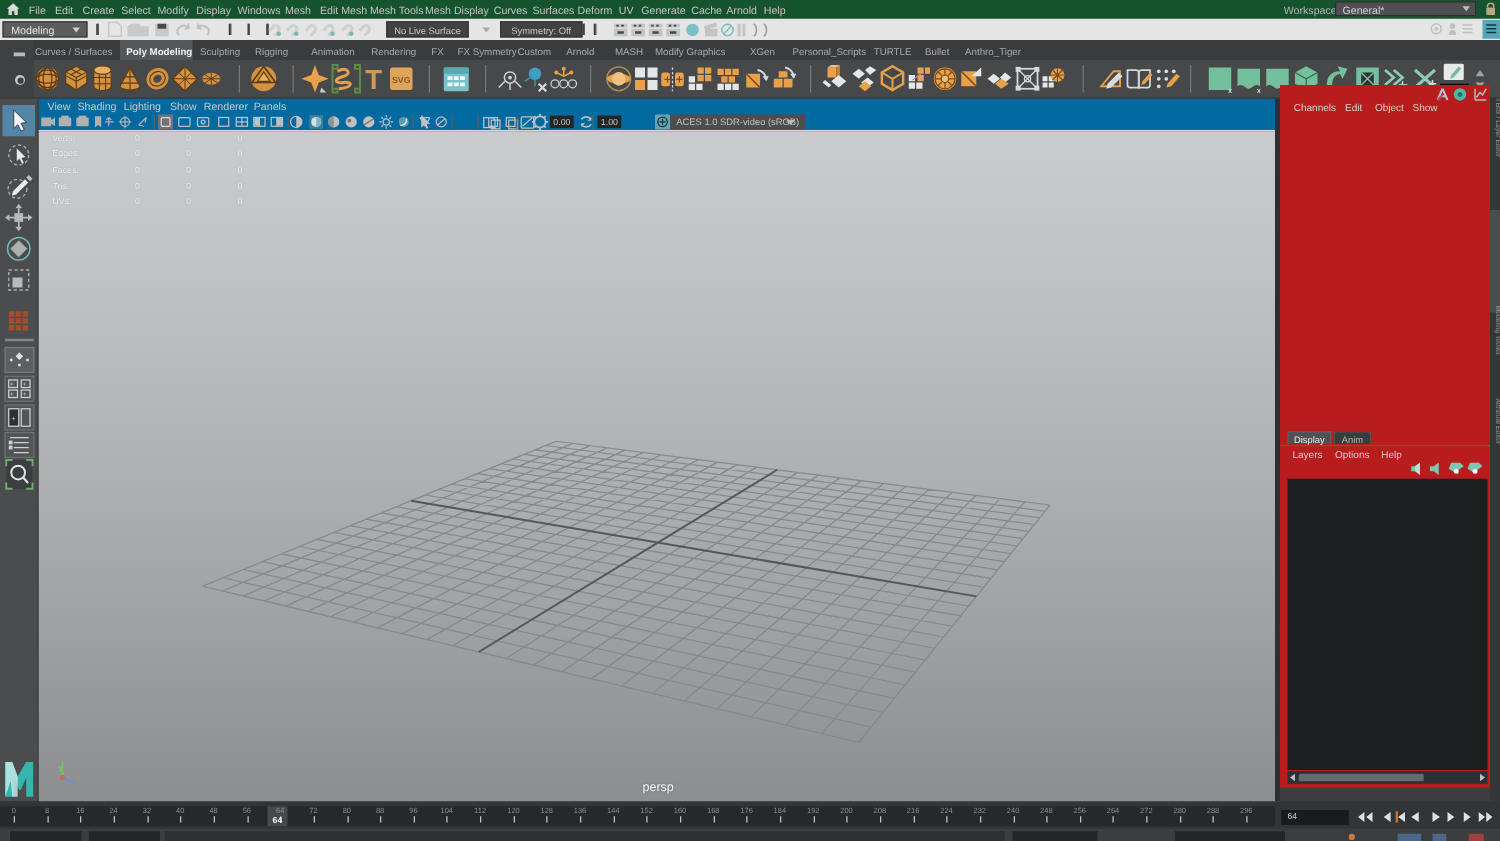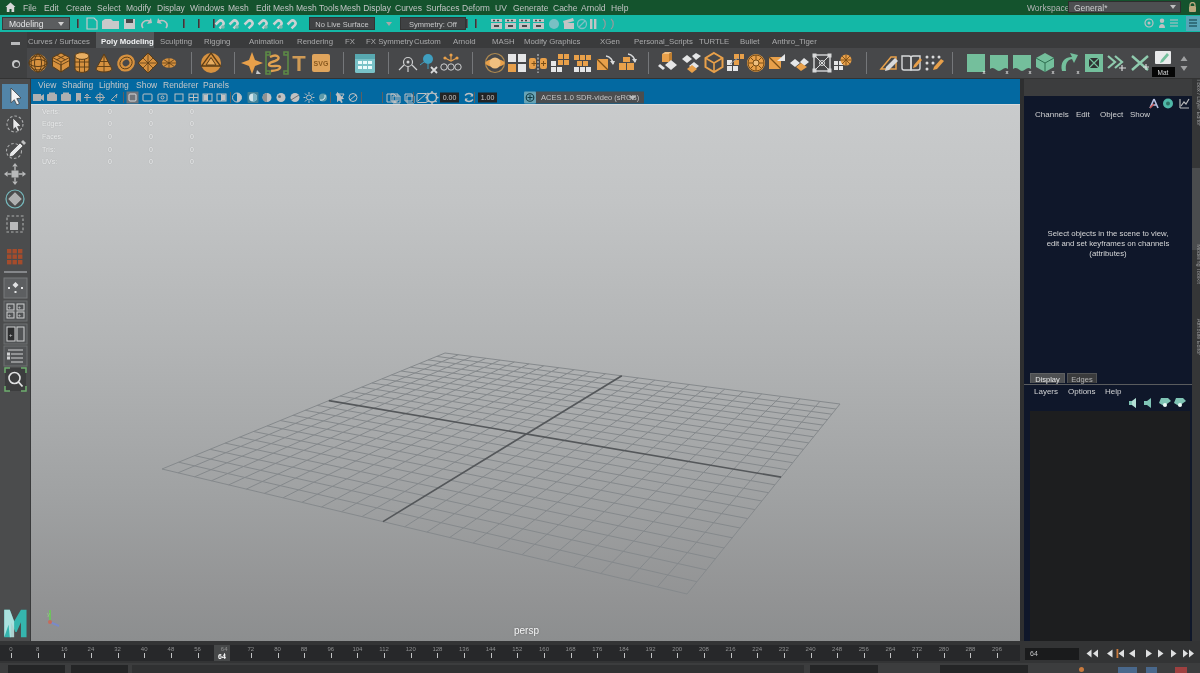--- a/index.html
+++ b/index.html
@@ -1,34 +1,34 @@
 <!DOCTYPE html>
 <html><head><meta charset="utf-8"><style>
 *{margin:0;padding:0;box-sizing:border-box;font-family:"Liberation Sans",sans-serif;}
 html,body{width:1200px;height:673px;overflow:hidden;background:#3c3d3e;}
 #root{position:relative;width:1200px;height:673px;}
 .abs{position:absolute;}
 
 #menubar{left:0;top:0;width:1200px;height:15px;background:#14532d;color:#c3c4c5;font-size:8.5px;}
 #menubar .mi{position:absolute;top:3px;white-space:nowrap;}
 
-#status{left:0;top:15px;width:1200px;height:17px;background:#14b8a6;}
+#status{left:0;top:15px;width:1200px;height:17px;background:#e5e5e5;}
 
 #tabrow{left:0;top:32px;width:1200px;height:16px;background:#3a3b3c;color:#a9aaab;}
 #tabrow .tab{position:absolute;top:4.5px;white-space:nowrap;font-size:7.8px;}
 
 #shelf{left:0;top:48px;width:1200px;height:31px;background:#47484a;border-bottom:1px solid #333;}
 
 #lefttool{left:0;top:79px;width:31px;height:566px;background:#4b4c4d;border-right:1px solid #393a3b;}
 
 #vptool{left:31px;top:79px;width:993px;height:25px;background:#0369a1;}
 #vpmenu{position:absolute;left:0;top:1px;height:12px;color:#c6c7c8;font-size:8.5px;white-space:nowrap;}
 #viewport{left:31px;top:104px;width:993px;height:538px;background:linear-gradient(180deg,#c9cbcc 0%,#c2c4c5 18%,#b2b4b5 45%,#a0a2a3 72%,#929394 92%,#8c8e8f 100%);border-top:1px solid #dadbdc;}
 
-#rpanel{left:1024px;top:96px;width:168px;height:562px;background:#0f172a;color:#c2c3c4;}
+#rpanel{left:1024px;top:68px;width:168px;height:562px;background:#b91c1c;color:#c2c3c4;}
 #rstrip{left:1192px;top:79px;width:8px;height:562px;background:#353637;}
 
 #timeline{left:0;top:641px;width:1024px;height:22px;background:#333435;}
 #ruler{position:absolute;left:0px;top:4px;width:1020px;height:16px;background:#27282a;}
 #playback{left:1024px;top:641px;width:176px;height:22px;background:#333435;}
 
 #rangerow{left:0;top:663px;width:1200px;height:10px;background:#3c3d3e;}
 .num{position:absolute;font-size:6px;color:#8e8f90;}
 .tick{position:absolute;width:1px;height:5px;background:#c2c3c4;top:8px;}
 .grip{position:absolute;top:4px;width:2px;height:9px;background:#35383a;border-right:1px solid #5a5c5e;}
@@ -745,23 +745,22 @@
         <circle cx="20" cy="5.5" r="2" fill="#2e7265"></circle>
       <g stroke="#b8b9ba" stroke-width="1.2" fill="none">
           <path d="M32 10V1M32 10h9"></path>
           <path d="M33 8l3-4 2 2 3-5"></path>
         </g>
     </svg>
     <div class="abs" style="left:11px;top:14px;color:#d2d3d4;font-size:8px;">Channels</div>
     <div class="abs" style="left:52px;top:14px;color:#d2d3d4;font-size:8px;">Edit</div>
     <div class="abs" style="left:76px;top:14px;color:#d2d3d4;font-size:8px;">Object</div>
     <div class="abs" style="left:106px;top:14px;color:#d2d3d4;font-size:8px;">Show</div>
-    <div class="abs" style="left:0;top:133px;width:168px;text-align:center;color:#d5d6d7;font-size:7.8px;line-height:10px;">Select objects in the scene to view,<br>edit and set keyframes on channels<br>(attributes)</div>
     <div class="abs" style="left:6px;top:277px;width:35px;height:10px;background:#4e5052;border:1px solid #5e6062;border-bottom:none;color:#e8e9ea;font-size:7.5px;text-align:center;padding-top:1px;">Display</div>
-    <div class="abs" style="left:43px;top:277px;width:30px;height:10px;background:#3a3b3c;border:1px solid #505254;border-bottom:none;color:#b5b6b7;font-size:7.5px;text-align:center;padding-top:1px;">Edges</div>
+    <div class="abs" style="left:43px;top:277px;width:30px;height:10px;background:#3a3b3c;border:1px solid #505254;border-bottom:none;color:#b5b6b7;font-size:7.5px;text-align:center;padding-top:1px;">Anim</div>
     <div class="abs" style="left:0px;top:288px;width:168px;height:1px;background:#5a5c5e;"></div>
     <div class="abs" style="left:10px;top:291px;color:#d2d3d4;font-size:8px;">Layers</div>
     <div class="abs" style="left:44px;top:291px;color:#d2d3d4;font-size:8px;">Options</div>
     <div class="abs" style="left:81px;top:291px;color:#d2d3d4;font-size:8px;">Help</div>
     <svg class="abs" style="left:104px;top:302px" width="60" height="11" viewBox="0 0 60 11">
       <g fill="#7fc4b5">
           <path d="M1 3h3l4-3v10l-4-3H1z"></path>
           <path d="M16 3h3l4-3v10l-4-3h-3z"></path>
           <path d="M33 0h7l3 3-7 5-5-3z"></path>
           <path d="M48 0h7l3 3-7 5-5-3z"></path>

